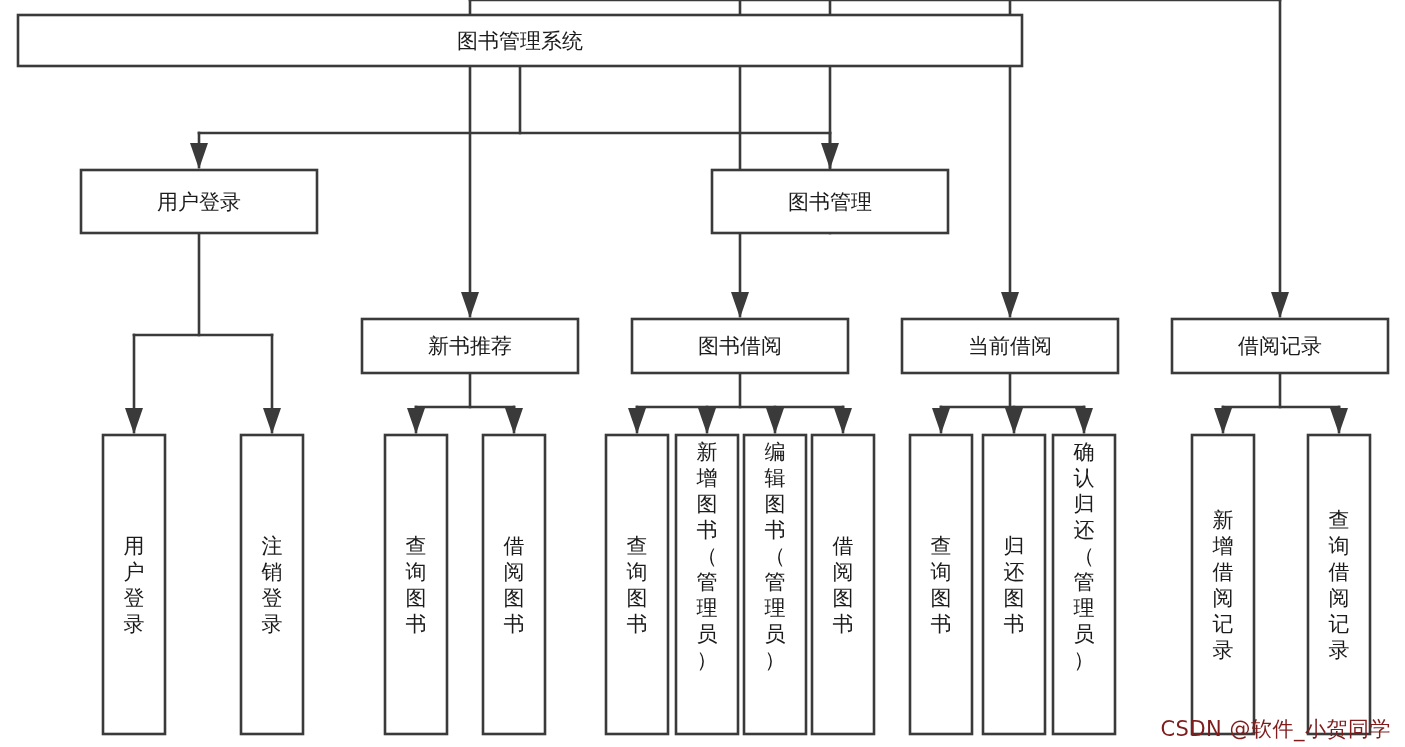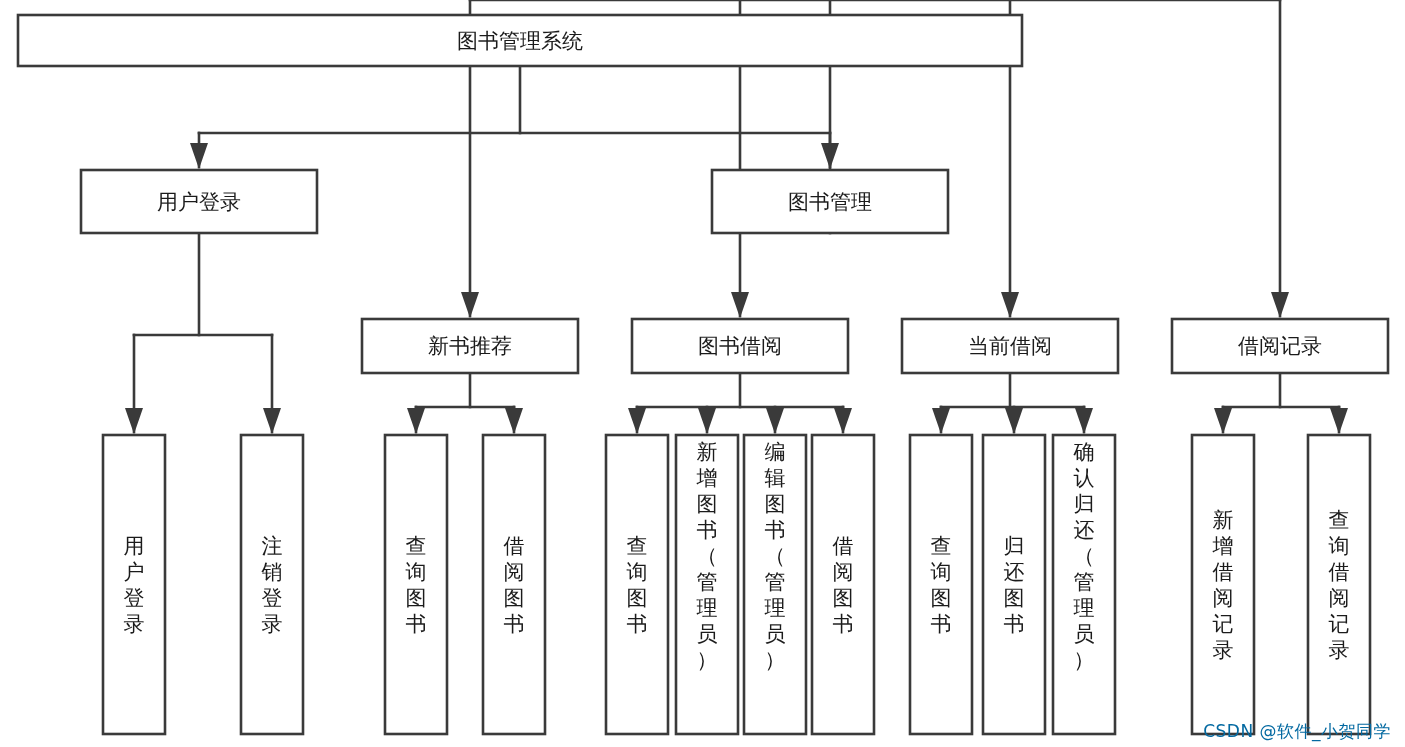--- a/index.html
+++ b/index.html
@@ -53,22 +53,22 @@
     font-family: "DejaVu Sans", "Liberation Sans", sans-serif;
     font-size: 21px;
     fill: #1b1b1b;
     text-anchor: middle;
   }
   .watermark {
     position: absolute;
     right: 14px;
     bottom: 4px;
     font-family: "DejaVu Sans", "Liberation Sans", sans-serif;
-    font-size: 17px;
-    color: #0369a1;
+    font-size: 21px;
+    color: #7f1d1d;
     letter-spacing: 0.5px;
     white-space: nowrap;
     pointer-events: none;
   }
 </style>
 </head>
 <body>
 
 <div id="diagram-root">
 

